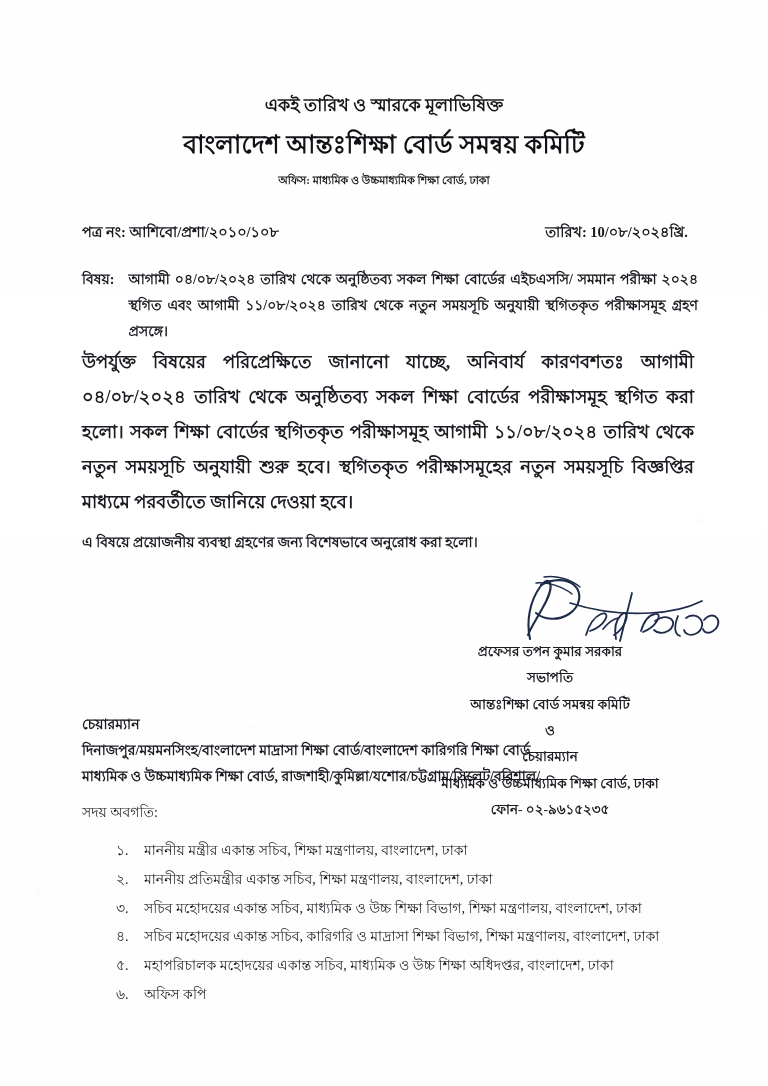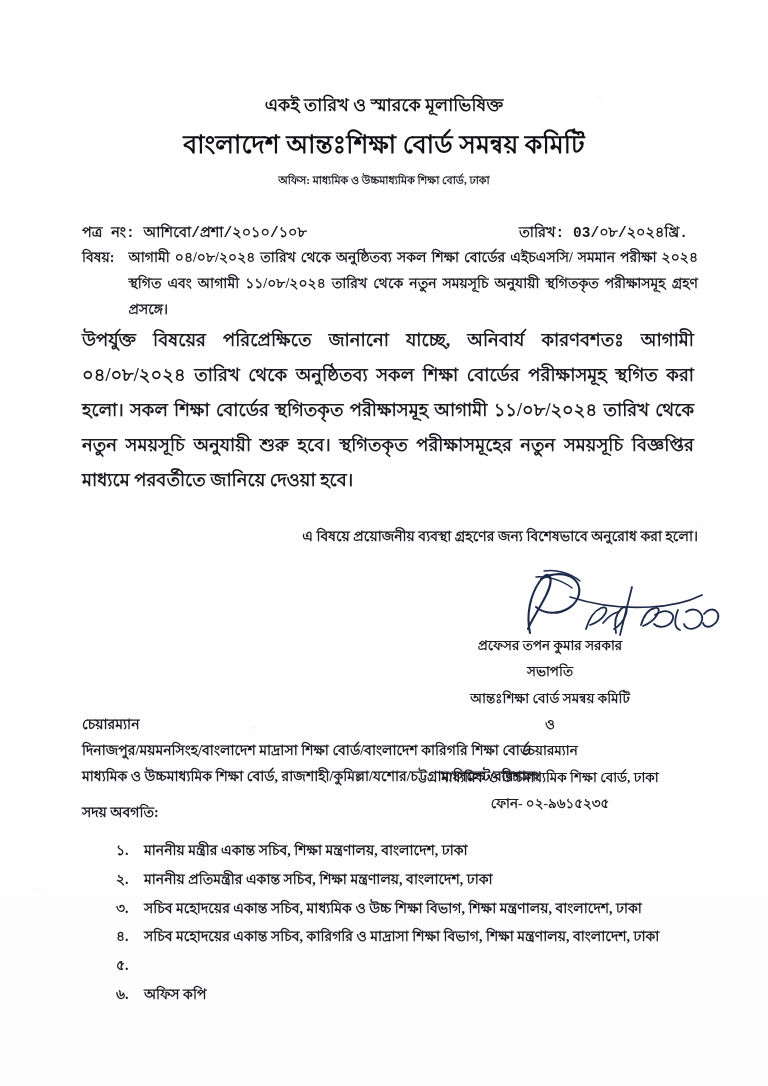--- a/index.html
+++ b/index.html
@@ -67,27 +67,27 @@
 
   
   .ref-row {
     margin-top: 34px;
     display: flex;
     justify-content: space-between;
     align-items: baseline;
     font-size: 14.5px;
     font-weight: 600;
     color: #191920;
-    font-family: Liberation Mono, monospace;
   }
   .ref-row .memo-no { padding-left: 12px; }
   .ref-row .memo-date { padding-right: 10px; }
 
   
   .subject-block {
+    margin-top: 22px;
     display: flex;
     align-items: flex-start;
     font-size: 14px;
     line-height: 1.85;
     font-weight: 600;
     color: #1a1a20;
   }
   .subject-label {
     flex: 0 0 auto;
     padding-left: 12px;
@@ -105,27 +105,26 @@
     padding-left: 12px;
     padding-right: 4px;
     font-size: 18px;
     line-height: 1.95;
     font-weight: 700;
     color: #1a1a20;
     text-align: justify;
     text-justify: inter-word;
   }
   .closing-para {
-    margin-top: 26px;
+    margin-top: 10px;
     padding-left: 12px;
     font-size: 14px;
     line-height: 1.9;
     font-weight: 600;
     color: #1a1a20;
-    text-align: right;
   }
 
   
   .sig-area {
     margin-top: 16px;
     position: relative;
     height: 222px;
   }
   .sig-mark {
     position: absolute;
@@ -164,21 +163,21 @@
   .dist-block .dist-head { padding-left: 12px; }
   .dist-block .dist-line { padding-left: 12px; }
 
   
   .cc-block {
     position: absolute;
     left: 70px;
     right: 20px;
     top: 800px;
     font-size: 14px;
-    font-weight: 700;
+    font-weight: 400;
     color: #1a1a20;
   }
   .cc-title { padding-left: 12px; line-height: 1.8; }
   .cc-list {
     margin: 12px 0 0 0;
     padding: 0;
     list-style: none;
   }
   .cc-list li {
     display: flex;
@@ -199,21 +198,21 @@
   <div class="content">
 
     <div class="header">
       <div class="hdr-line1">একই তারিখ ও স্মারকে মূলাভিষিক্ত</div>
       <div class="hdr-title">বাংলাদেশ আন্তঃশিক্ষা বোর্ড সমন্বয় কমিটি</div>
       <div class="hdr-office">অফিস: মাধ্যমিক ও উচ্চমাধ্যমিক শিক্ষা বোর্ড, ঢাকা</div>
     </div>
 
     <div class="ref-row">
       <div class="memo-no">পত্র নং: আশিবো/প্রশা/২০১০/১০৮</div>
-      <div class="memo-date">তারিখ: 03/০৮/২০২৪খ্রি.</div>
+      <div class="memo-date">তারিখ: 10/০৮/২০২৪খ্রি.</div>
     </div>
 
     <div class="subject-block">
       <div class="subject-label">বিষয়:</div>
       <div class="subject-text">আগামী ০৪/০৮/২০২৪ তারিখ থেকে অনুষ্ঠিতব্য সকল শিক্ষা বোর্ডের এইচএসসি/ সমমান পরীক্ষা ২০২৪ স্থগিত এবং আগামী ১১/০৮/২০২৪ তারিখ থেকে নতুন সময়সূচি অনুযায়ী স্থগিতকৃত পরীক্ষাসমূহ গ্রহণ প্রসঙ্গে।</div>
     </div>
 
     <div class="body-para">উপর্যুক্ত বিষয়ের পরিপ্রেক্ষিতে জানানো যাচ্ছে, অনিবার্য কারণবশতঃ আগামী ০৪/০৮/২০২৪ তারিখ থেকে অনুষ্ঠিতব্য সকল শিক্ষা বোর্ডের পরীক্ষাসমূহ স্থগিত করা হলো। সকল শিক্ষা বোর্ডের স্থগিতকৃত পরীক্ষাসমূহ আগামী ১১/০৮/২০২৪ তারিখ থেকে নতুন সময়সূচি অনুযায়ী শুরু হবে। স্থগিতকৃত পরীক্ষাসমূহের নতুন সময়সূচি বিজ্ঞপ্তির মাধ্যমে পরবর্তীতে জানিয়ে দেওয়া হবে।</div>
 
     <div class="closing-para">এ বিষয়ে প্রয়োজনীয় ব্যবস্থা গ্রহণের জন্য বিশেষভাবে অনুরোধ করা হলো।</div>
@@ -274,20 +273,21 @@
         <li>
           <span class="cc-num">৩.</span>
           <span class="cc-text">সচিব মহোদয়ের একান্ত সচিব, মাধ্যমিক ও উচ্চ শিক্ষা বিভাগ, শিক্ষা মন্ত্রণালয়, বাংলাদেশ, ঢাকা</span>
         </li>
         <li>
           <span class="cc-num">৪.</span>
           <span class="cc-text">সচিব মহোদয়ের একান্ত সচিব, কারিগরি ও মাদ্রাসা শিক্ষা বিভাগ, শিক্ষা মন্ত্রণালয়, বাংলাদেশ, ঢাকা</span>
         </li>
         <li>
           <span class="cc-num">৫.</span>
+          <span class="cc-text">মহাপরিচালক মহোদয়ের একান্ত সচিব, মাধ্যমিক ও উচ্চ শিক্ষা অধিদপ্তর, বাংলাদেশ, ঢাকা</span>
         </li>
         <li>
           <span class="cc-num">৬.</span>
           <span class="cc-text">অফিস কপি</span>
         </li>
       </ul>
   </div>
 </div>
 
 </body></html>

